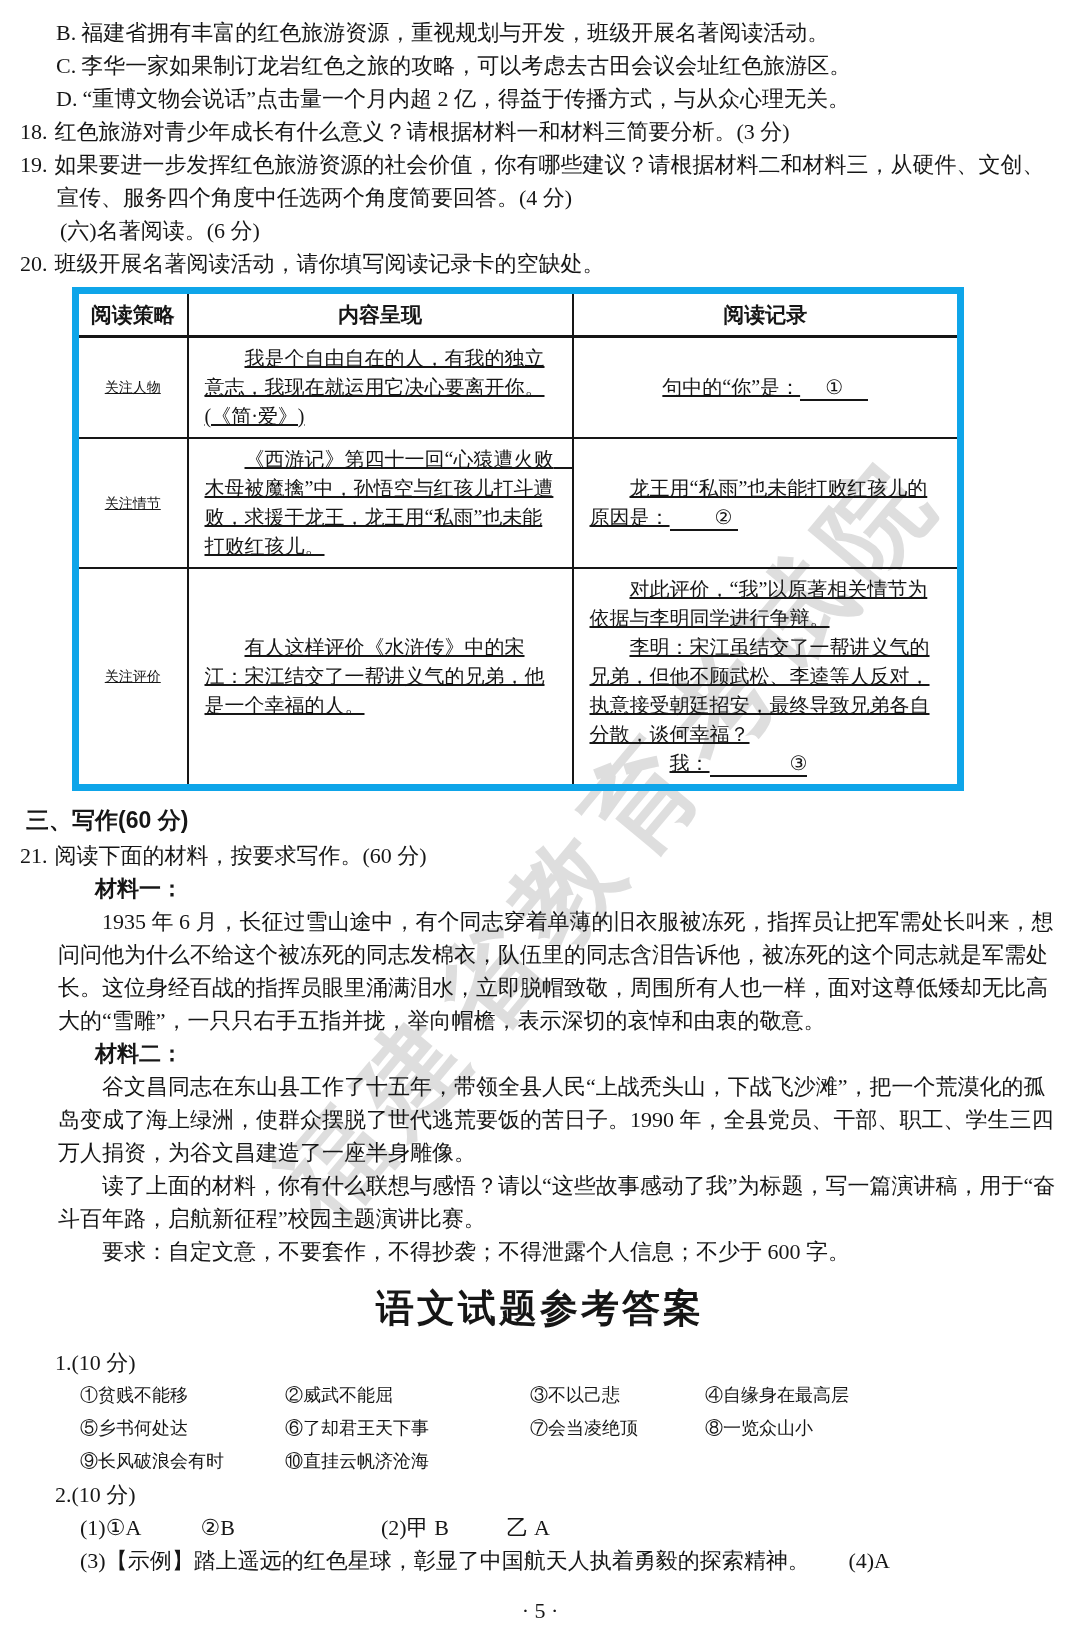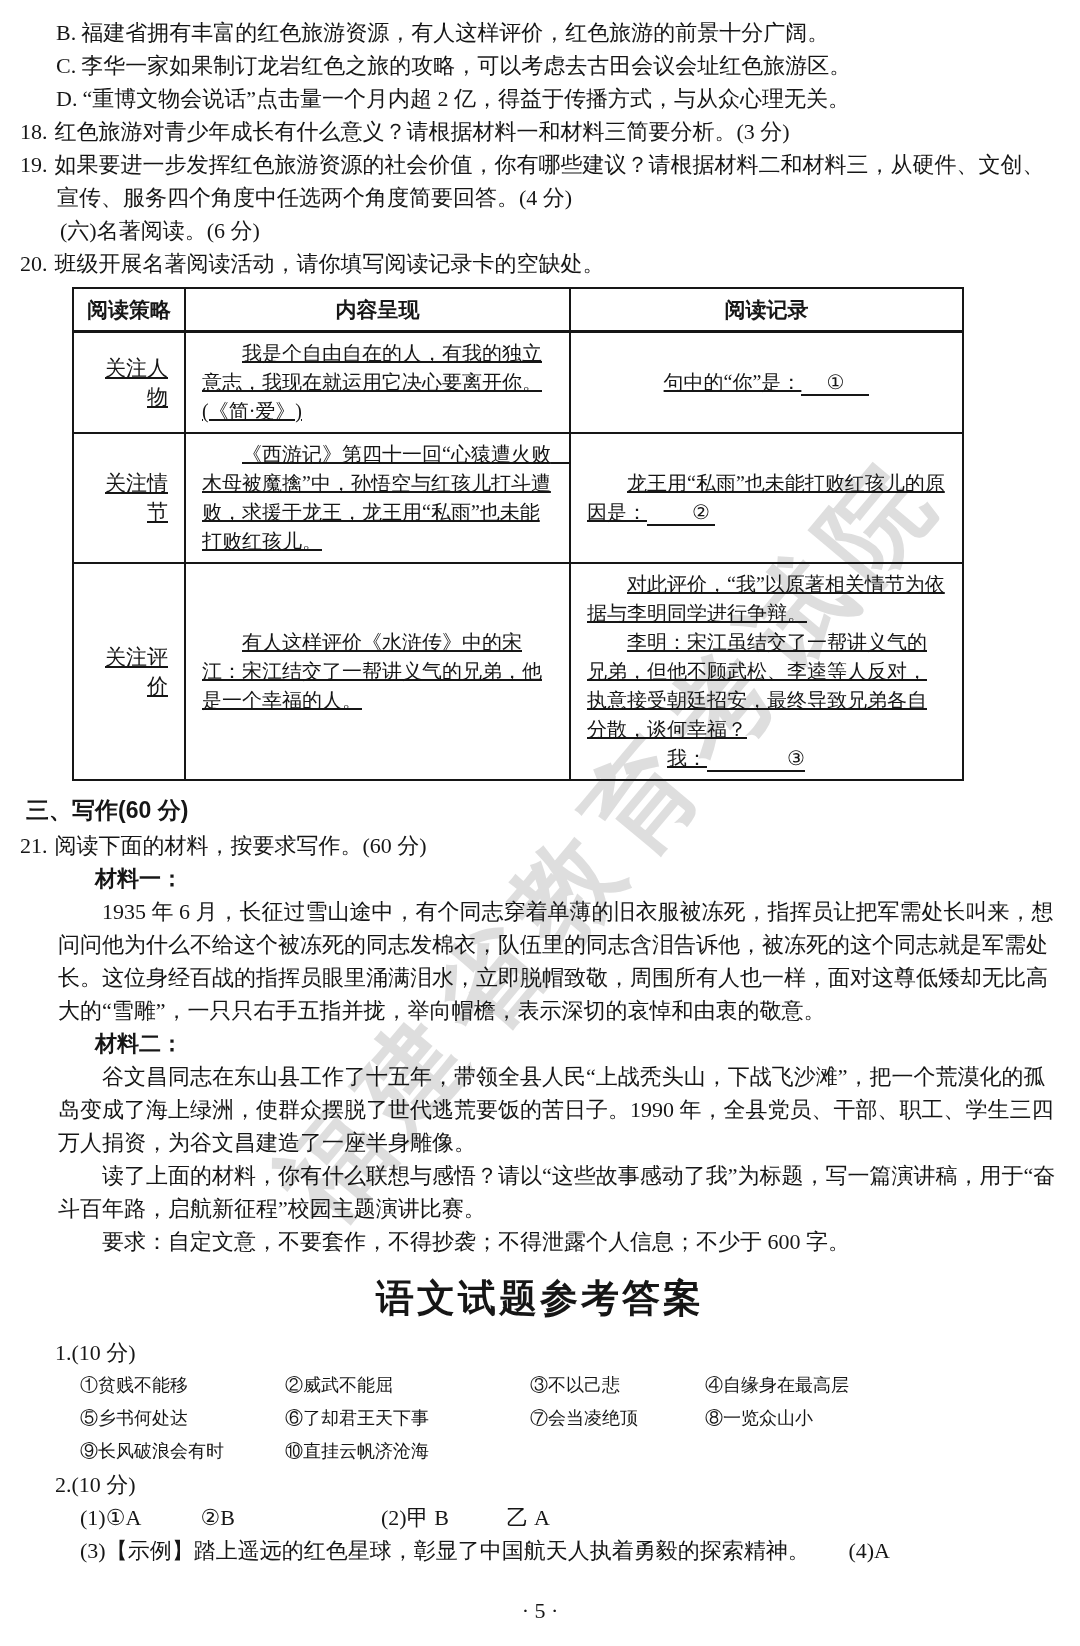--- a/index.html
+++ b/index.html
@@ -27,31 +27,31 @@
   .num { margin-right:7px; }
   .sec6 { margin-left:40px; }
   .bold-head {
     font-family:"Liberation Sans","DejaVu Sans",sans-serif;
     font-weight:700; font-size:23px; line-height:34px;
   }
   
   .rtable {
     border-collapse:collapse; margin:7px 0 12px 52px; width:892px;
     font-size:20px; line-height:29px; table-layout:fixed;
-    border:1px solid #0ea5e9;
+    border:7px solid #0ea5e9;
   }
   .rtable th {
     font-family:"Liberation Sans","DejaVu Sans",sans-serif;
     font-weight:700; font-size:21px; padding:6px 4px;
     border:2px solid #161616; border-bottom:3px solid #161616;
   }
   .rtable td { border:2px solid #161616; padding:6px 16px; vertical-align:middle;text-decoration:underline; }
   .col-strategy { width:112px; }
   .col-content  { width:385px; }
-  td.strategy { text-align:right; font-size:21px; }
+  td.strategy { text-align:center; font-size:14px; }
   tr.r1 { height:88px; }
   tr.r2 { height:126px; }
   tr.r3 { height:200px; }
   .indent2 { text-indent:2em; }
   .indent4 { text-indent:4em; }
   .rec-center { text-align:center; }
   .blank {
     display:inline-block; min-width:68px;
     border-bottom:2px solid #161616; text-align:center; line-height:1.15;
   }
@@ -86,21 +86,21 @@
 </head>
 <body>
 
 <div class="page">
   <div class="watermark">福建省教育考试院</div>
 
   <div class="content">
 
     <div class="opts">
       <div class="line">
-        <span class="opt-label">B.</span><span>福建省拥有丰富的红色旅游资源，有人这样评价，红色旅游的前景十分广阔。</span>
+        <span class="opt-label">B.</span><span>福建省拥有丰富的红色旅游资源，重视规划与开发，班级开展名著阅读活动。</span>
       </div>
       <div class="line">
         <span class="opt-label">C.</span><span>李华一家如果制订龙岩红色之旅的攻略，可以考虑去古田会议会址红色旅游区。</span>
       </div>
       <div class="line">
         <span class="opt-label">D.</span><span>“重博文物会说话”点击量一个月内超 2 亿，得益于传播方式，与从众心理无关。</span>
       </div>
     </div>
 
     <div class="line hang">

